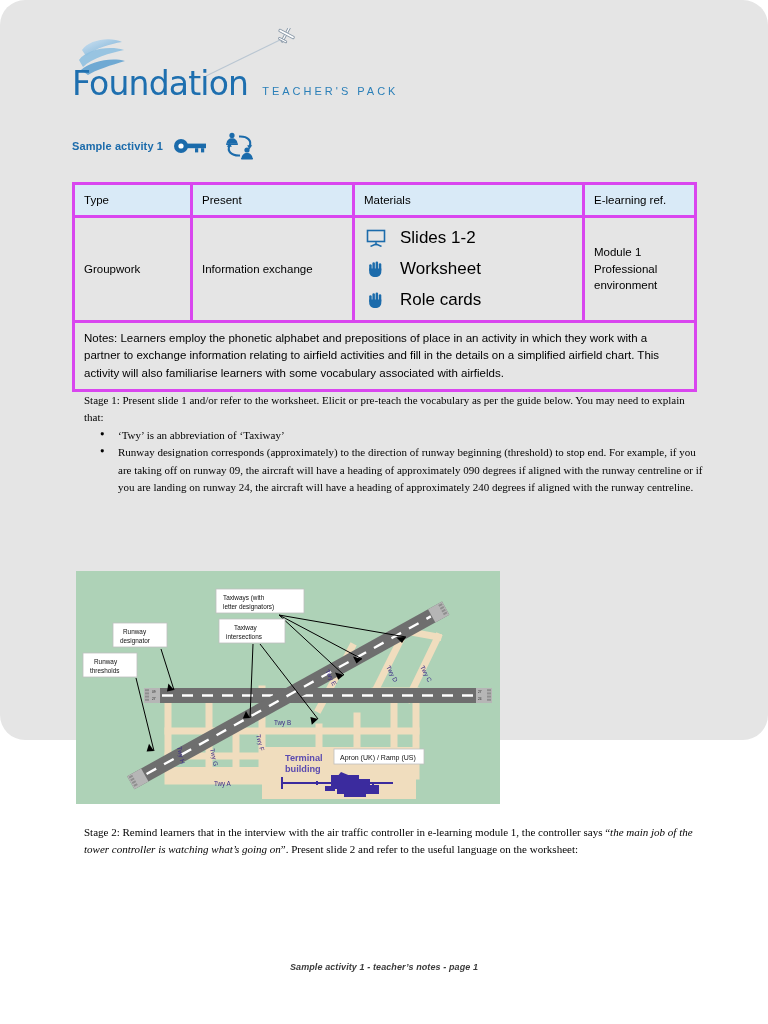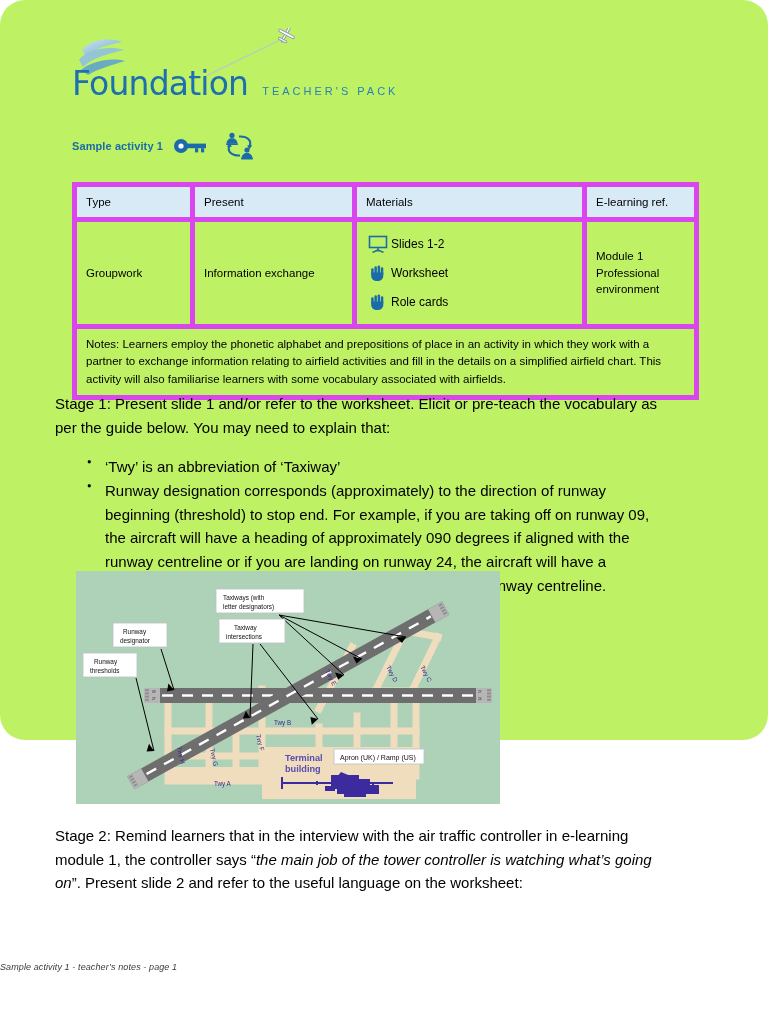--- a/index.html
+++ b/index.html
@@ -11,21 +11,21 @@
     width: 768px;
     height: 1024px;
     font-family: "Liberation Serif", serif;
     position: relative;
     overflow: hidden;
   }
   .page {
     position: relative;
     width: 768px;
     height: 740px;
-    background: #bef264;
+    background: #e5e5e5;
     box-sizing: border-box;
     border-radius: 25px;
   }
 
   
   .header {
     position: absolute;
     left: 72px;
     top: 30px;
     width: 624px;
@@ -100,59 +100,59 @@
   .tbl {
     position: absolute;
     left: 72px;
     top: 182px;
     width: 622px;
     border-collapse: collapse;
     font-family: "Liberation Sans", sans-serif;
     table-layout: fixed;
   }
   .tbl td, .tbl th {
-    border: 5px solid #d946ef;
+    border: 3px solid #d946ef;
     vertical-align: middle;
     font-size: 11.5px;
     color: #000;
     padding: 7px 9px;
     font-weight: normal;
     text-align: left;
   }
   .tbl thead td {
     background: #d9eaf7;
     height: 16px;
     padding-top: 7px;
     padding-bottom: 7px;
   }
   .col-type { width: 118px; }
   .col-lang { width: 162px; }
   .col-mat  { width: 230px; }
   .col-ref  { width: 112px; }
   .body-row td { height: 88px; }
   .mat-list { display: flex; flex-direction: column; gap: 11px; padding-left: 2px; }
-  .mat-item { display: flex; align-items: center; gap: 3px; font-size: 12px; }
+  .mat-item { display: flex; align-items: center; gap: 14px; font-size: 17px; }
   .mat-icon { width: 20px; height: 18px; flex: 0 0 20px; display:block; }
   .ref-cell { line-height: 1.45; }
   .notes-cell { line-height: 1.5; font-size: 11.5px; padding: 8px 10px 9px 10px; }
 
   
   .body-text {
     position: absolute;
-    left: 55px;
+    left: 84px;
     width: 622px;
-    font-family: Liberation Sans, sans-serif;
-    font-size: 15px;
+    font-family: Liberation Serif, serif;
+    font-size: 11px;
     line-height: 1.58;
     color: #000;
   }
   #stage1-block { top: 392px; }
   #stage2-block { top: 824px; }
   .bullets {
-    margin: 16px;
+    margin: 0;
     padding: 0;
     list-style: none;
   }
   .bullets li {
     position: relative;
     padding-left: 34px;
     margin: 0;
   }
   .bullets li::before {
     content: "\25CF";
@@ -202,24 +202,25 @@
     font-size: 3.2px;
     fill: #222;
   }
 
   
   .footer {
     position: absolute;
     left: 0;
     top: 962px;
     width: 768px;
+    text-align: center;
     font-family: "Liberation Sans", sans-serif;
     font-size: 9px;
     font-style: italic;
-    font-weight: normal;
+    font-weight: bold;
     color: #3a3a3a;
     letter-spacing: 0.1px;
   }
 </style>
 </head>
 <body>
 
 <div class="page">
 
   <div class="header">

